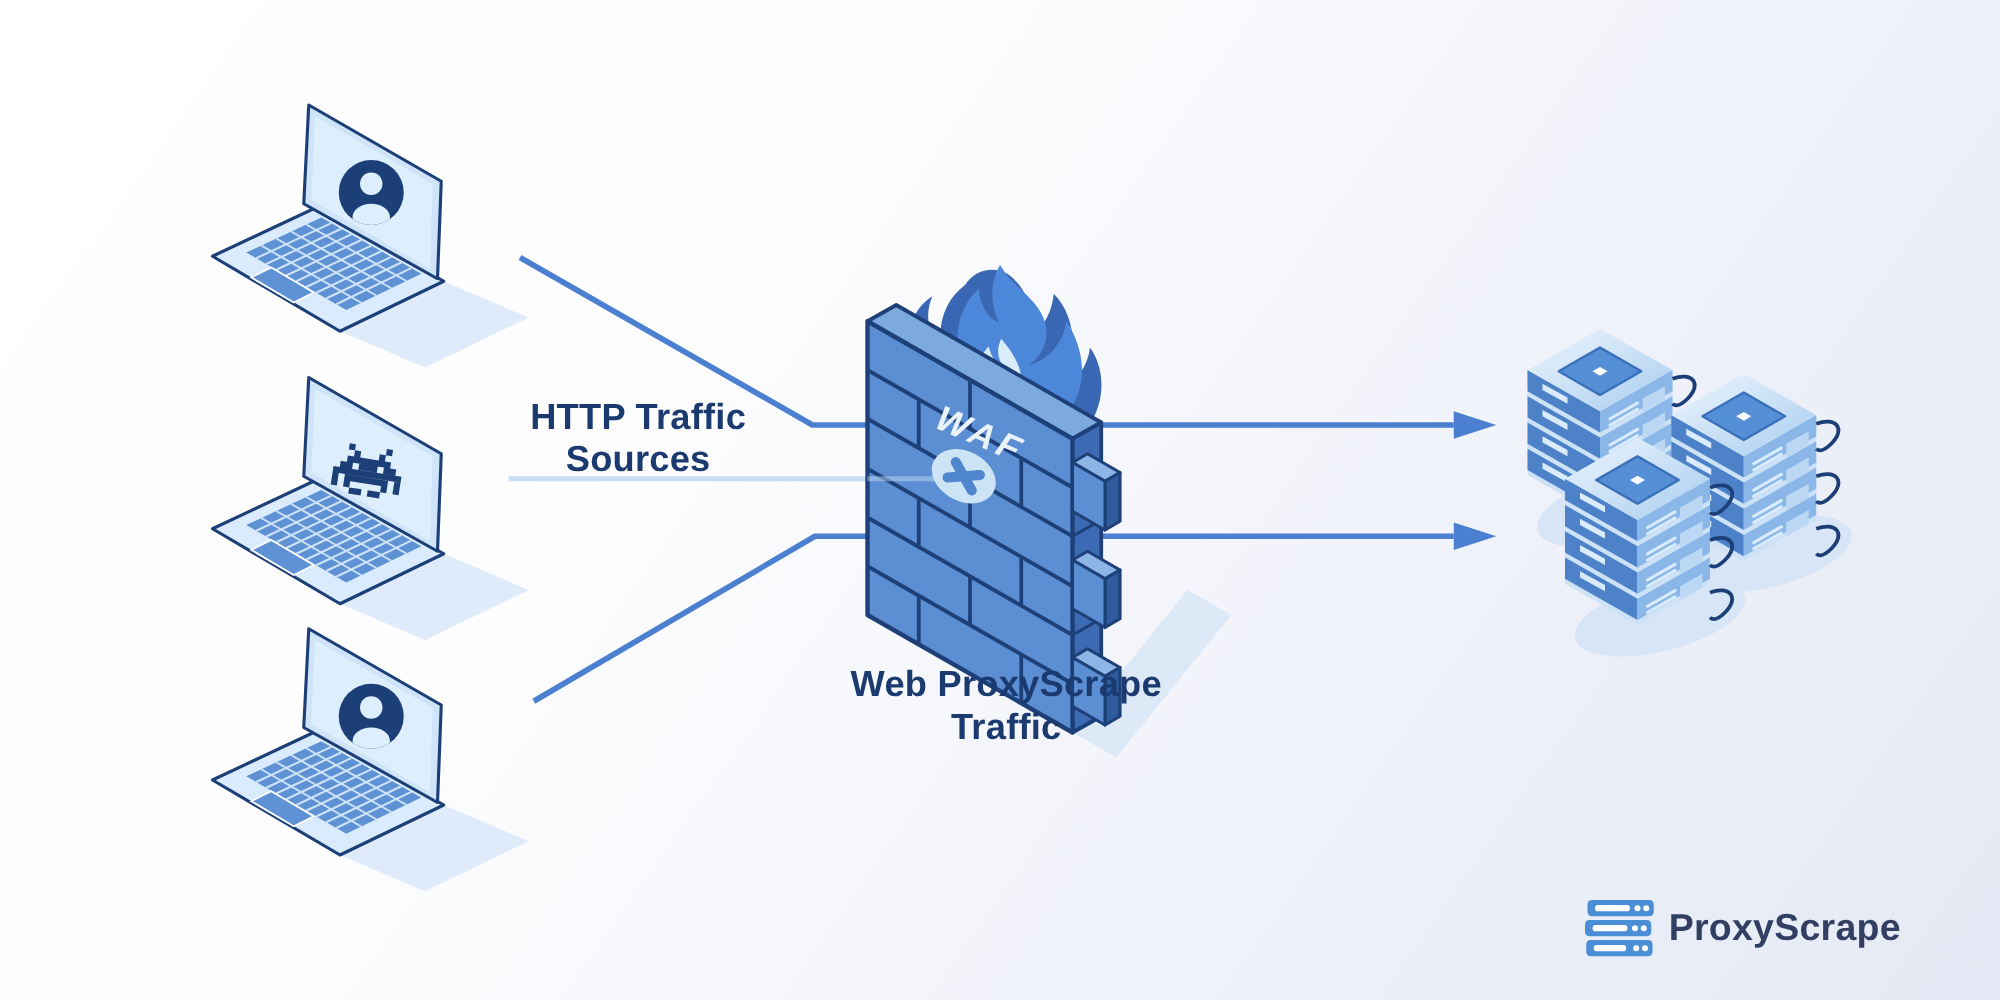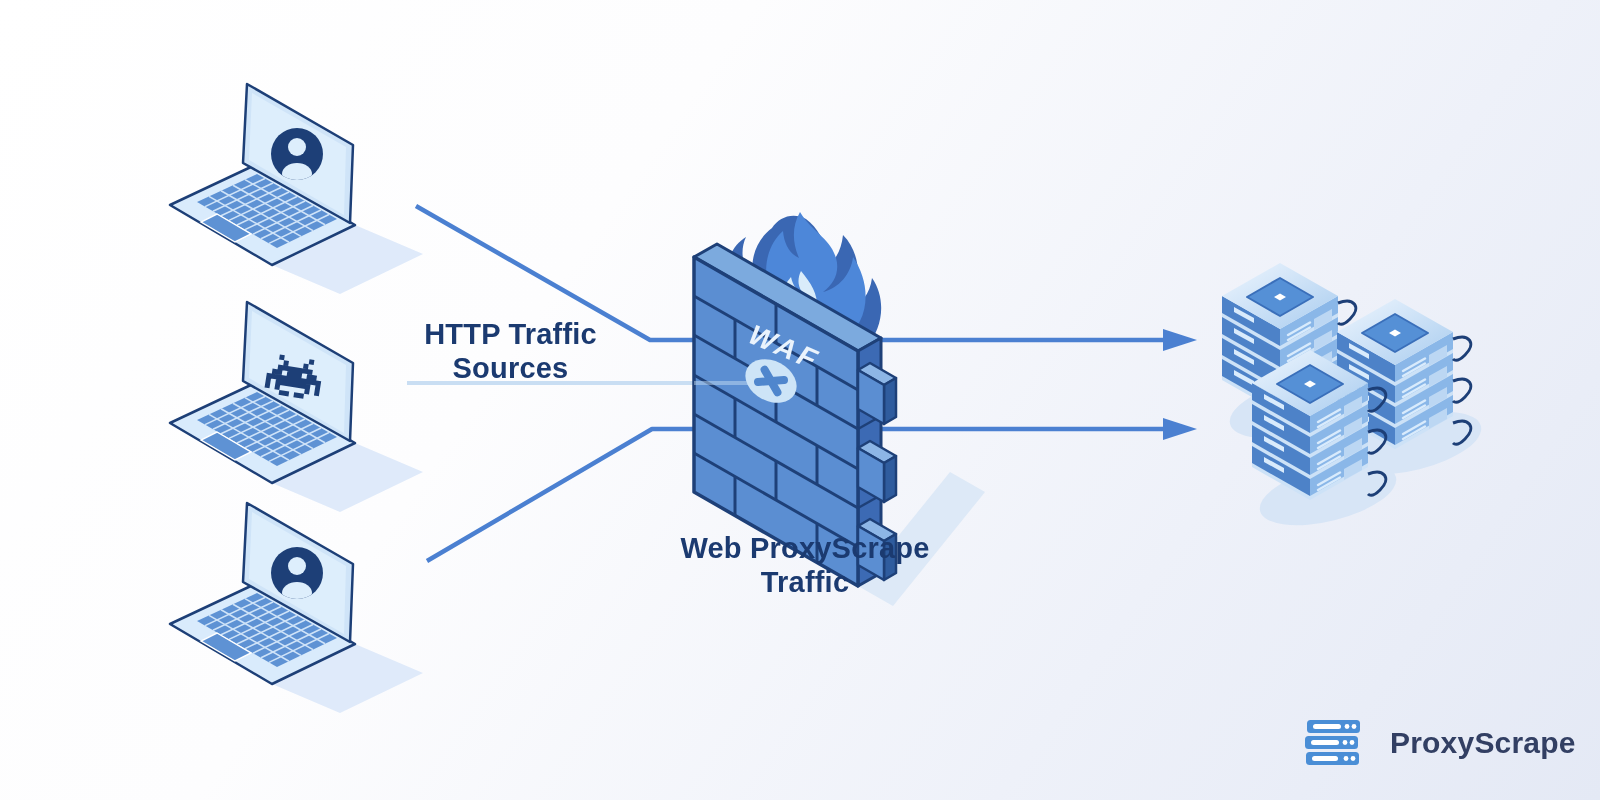--- a/index.html
+++ b/index.html
@@ -17,22 +17,22 @@
     color:#1b3a70;
     text-align:center;
     line-height:1.18;
     font-size:29px;
     letter-spacing:.2px;
   }
   #label-traffic{left:418px;top:317px;width:185px;}
   #label-firewall{left:655px;top:531px;width:300px;}
   #label-destination{left:1222px;top:531px;width:200px;}
   #logo{
-    position:absolute;left:1305px;top:715px;height:56px;
-    display:flex;align-items:center;gap:29px;
+    position:absolute;left:1268px;top:715px;height:56px;
+    display:flex;align-items:center;gap:11px;
   }
   #logo .wordmark{
     font-weight:bold;font-size:30px;color:#323f63;letter-spacing:.2px;
   }
 </style>
 </head>
 <body>
 
 <div id="stage">
 

